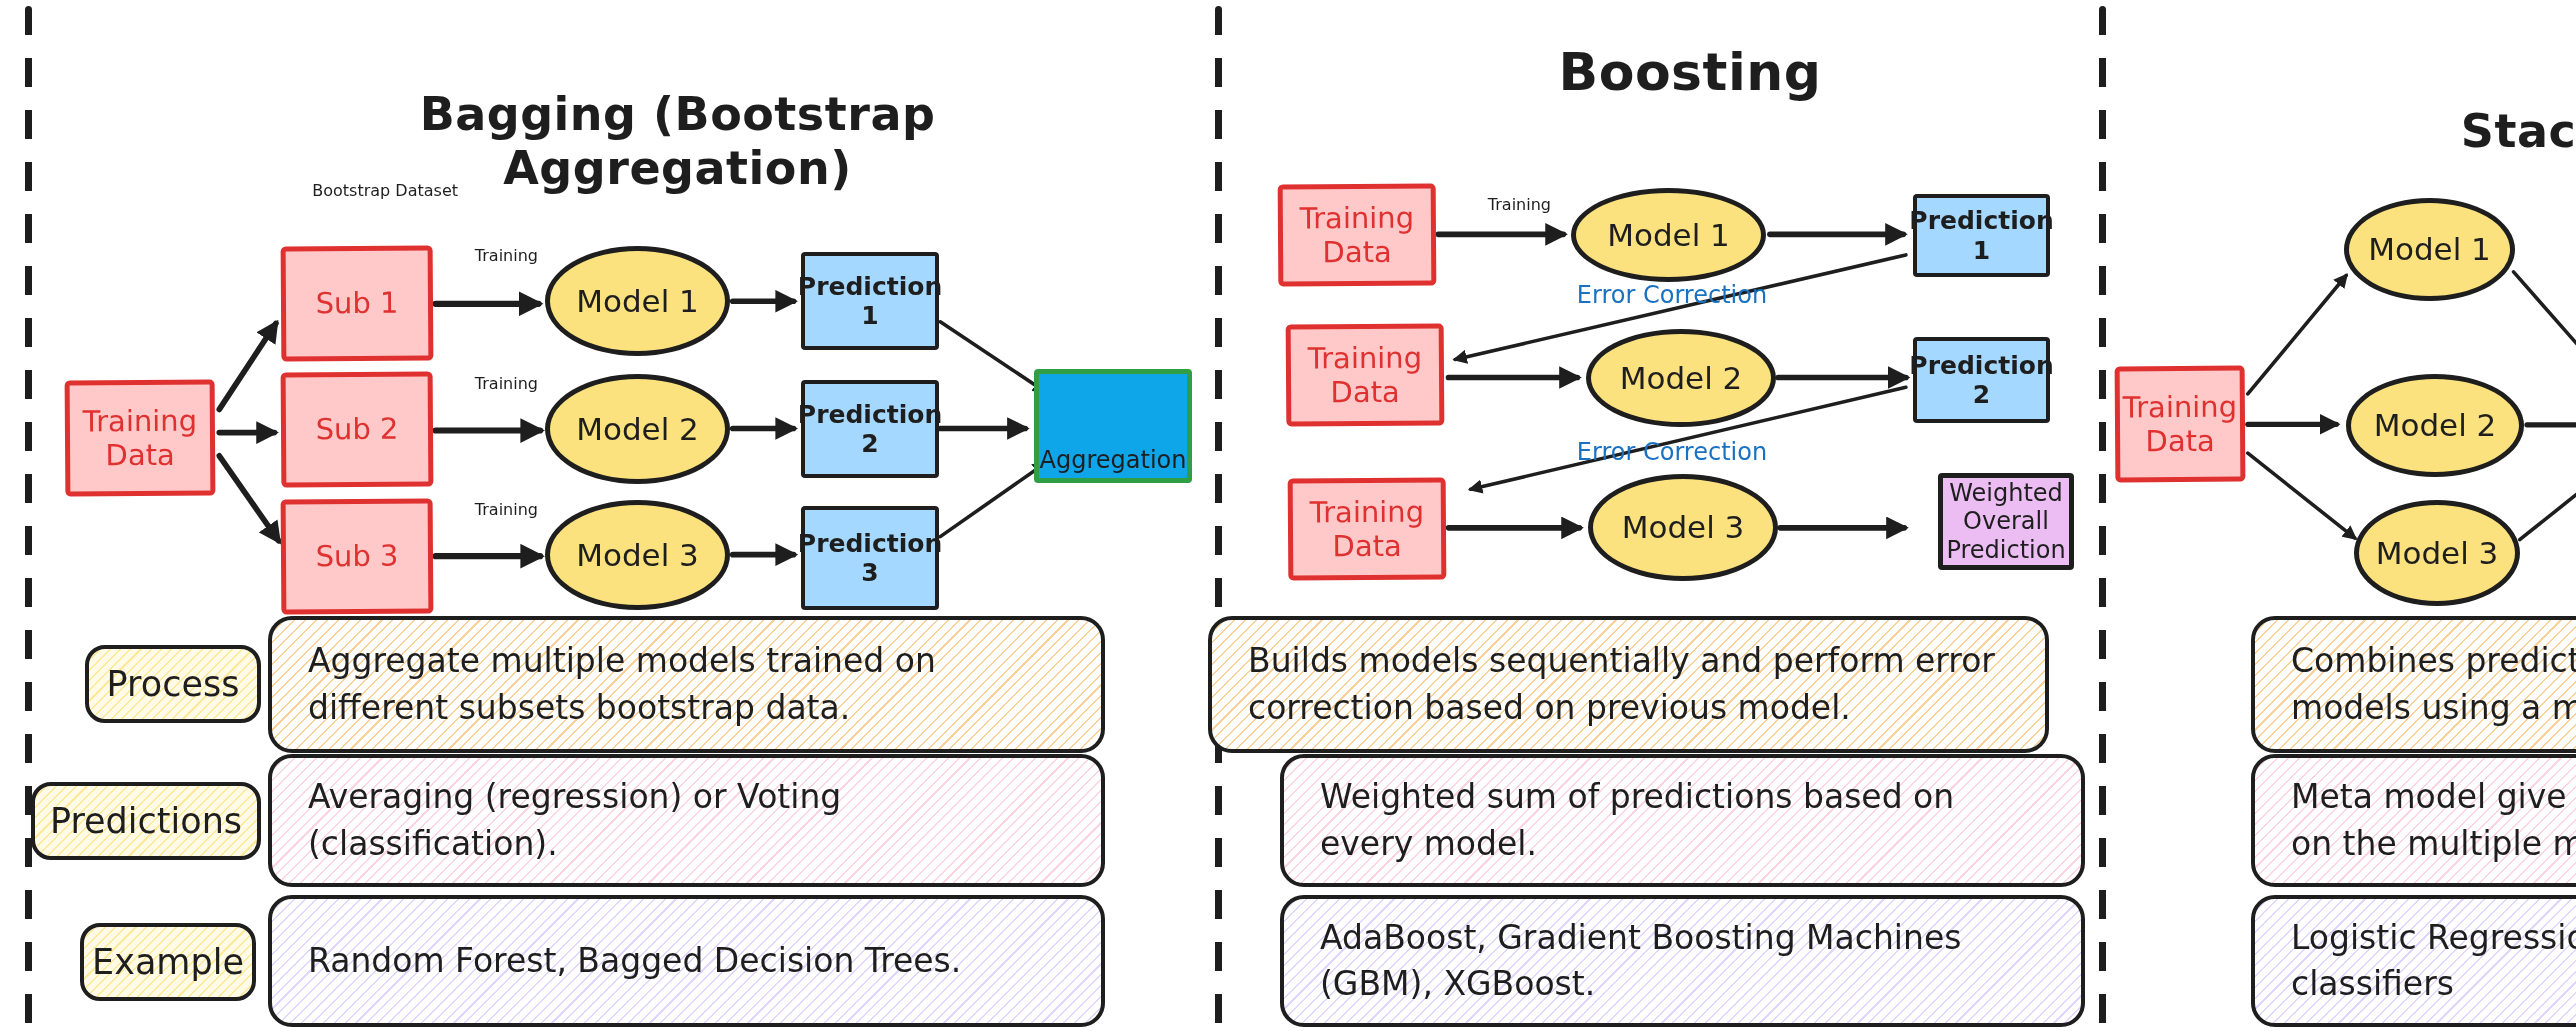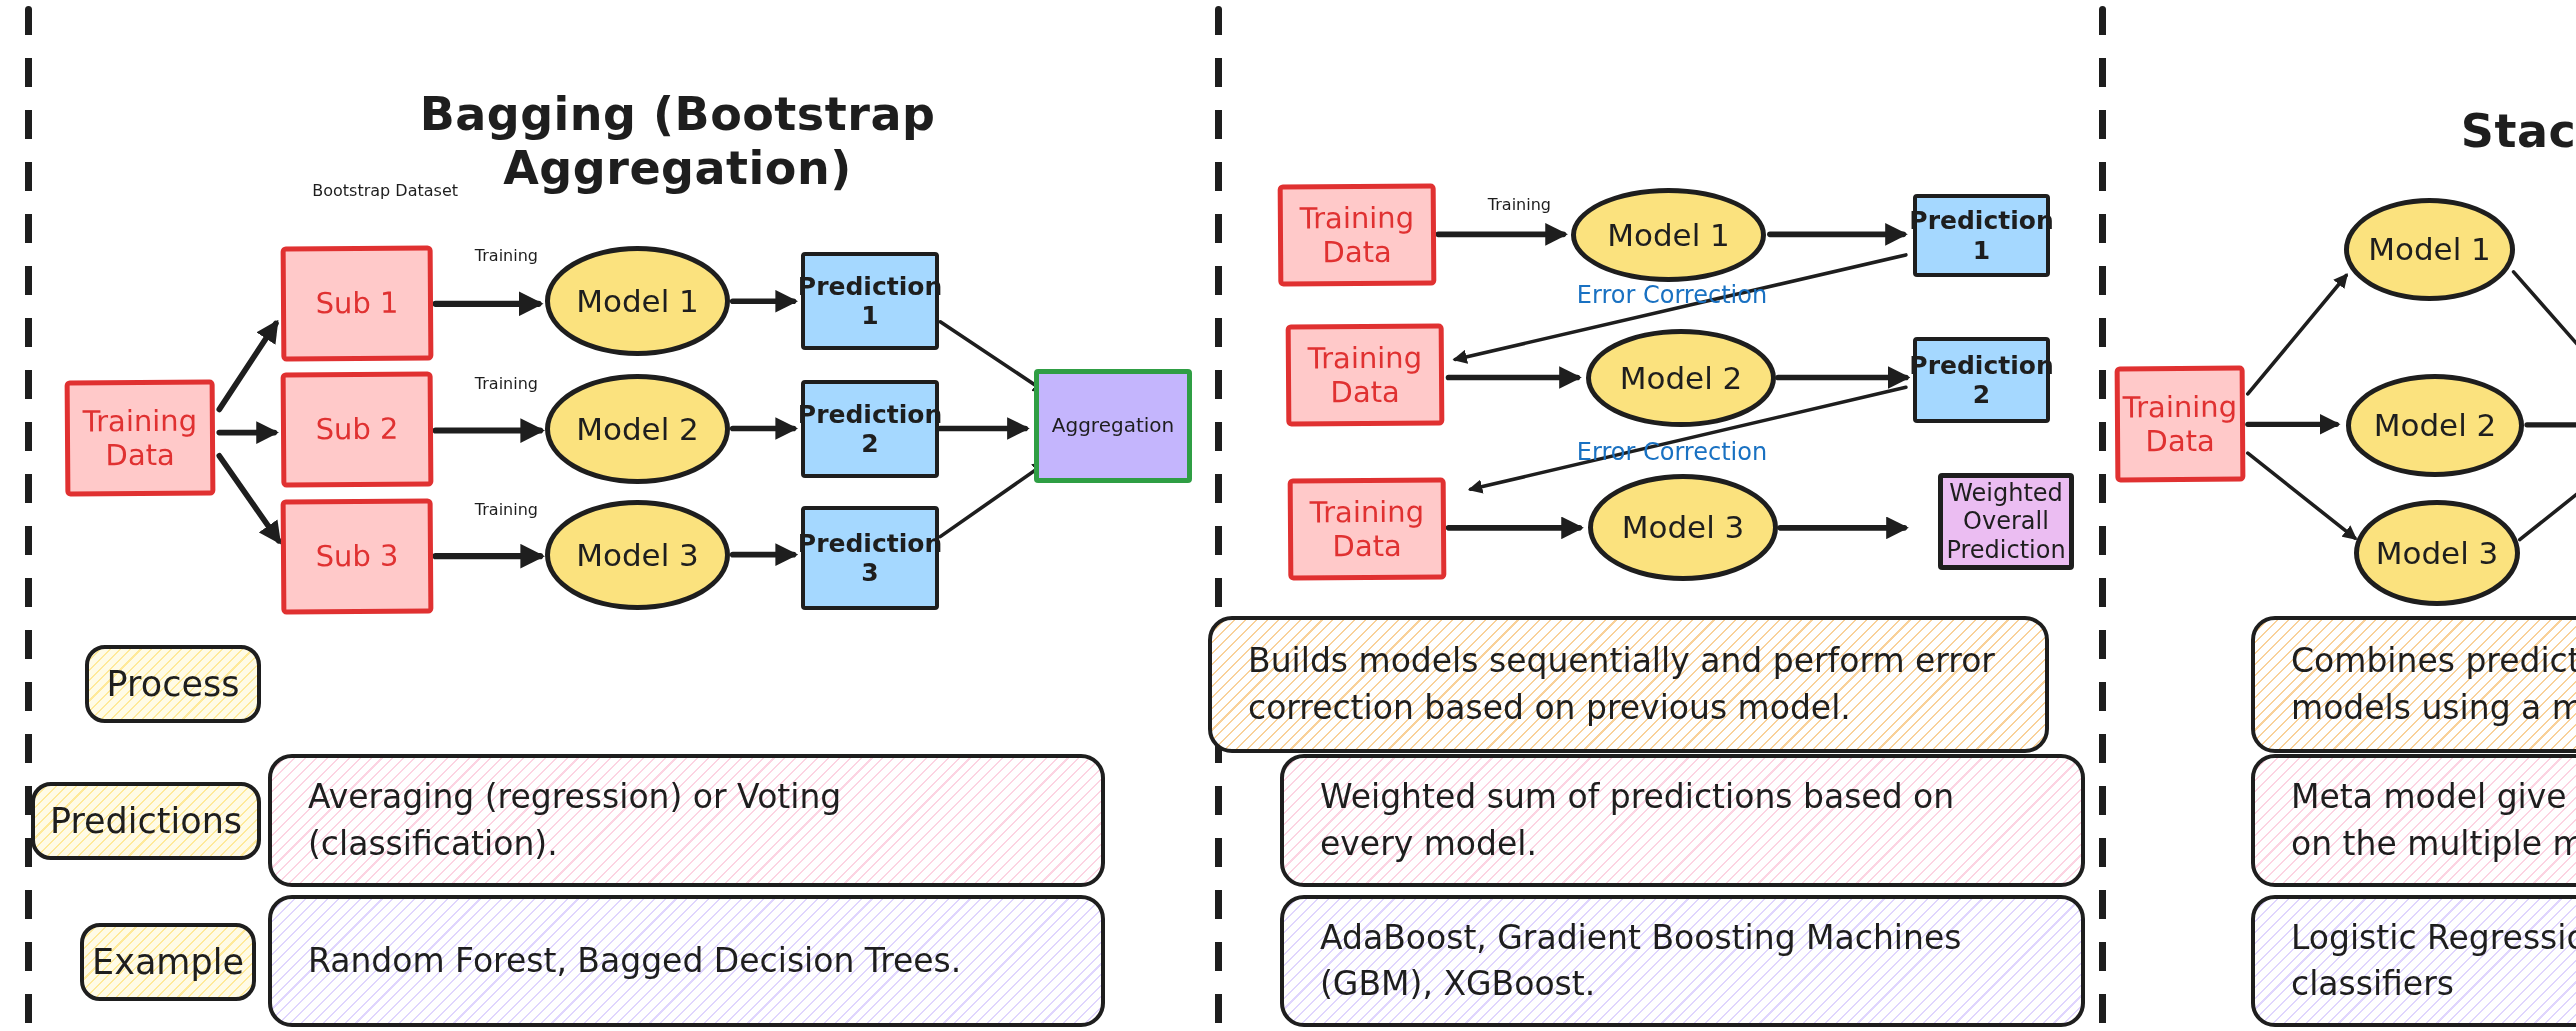--- a/index.html
+++ b/index.html
@@ -13,21 +13,21 @@
     background:repeating-linear-gradient(180deg,#1e1e1e 0 29px,transparent 29px 52px);
     border-radius:3.6px;
   }
   .node{
     position:absolute;z-index:2;display:flex;align-items:center;justify-content:center;
     text-align:center;line-height:1.18;box-sizing:border-box;padding:4.1px;
   }
   .red{background:#ffc9c9;border:5.2px solid #e03131;border-radius:5.2px;color:#e03131;font-size:29px;transform:rotate(-0.4deg);}
   .yellow{background:#fbe27e;border:5.2px solid #1e1e1e;border-radius:50%;font-size:31px;}
   .blue{background:#a5d8ff;border:4.6px solid #1e1e1e;border-radius:4.1px;font-size:25px;font-weight:bold;}
-  .green{background:#c4b5fd;border:5.2px solid #2f9e44;border-radius:4.1px;font-size:20px;}
+  .green{background:#0ea5e9;border:5.2px solid #2f9e44;border-radius:4.1px;font-size:24px;align-items:flex-end;}
   .purple{background:#ebbdf2;border:5.2px solid #1e1e1e;border-radius:4.1px;font-size:24px;margin-left:24px;}
   .title{position:absolute;z-index:2;text-align:center;font-weight:bold;letter-spacing:0.5px;}
   .small-label{position:absolute;z-index:2;font-size:16px;text-align:right;}
   .ec-label{position:absolute;z-index:2;font-size:24px;color:#1971c2;text-align:center;width:216px;}
   .rowlabel{
     position:absolute;z-index:3;display:flex;align-items:center;justify-content:center;
     font-size:35px;border:4.1px solid #1e1e1e;border-radius:20px;box-sizing:border-box;
     background-color:#fffbe6;
     background-image:repeating-linear-gradient(135deg,rgba(255,212,59,0.45) 0 1.5px,transparent 1.5px 7.2px);
   }
@@ -82,20 +82,21 @@
     <line x1="4892" y1="1048" x2="5100" y2="882" stroke="#1e1e1e" stroke-width="7" stroke-linecap="round" marker-end="url(#ah)"></line>
     <line x1="5402" y1="808" x2="5528" y2="808" stroke="#1e1e1e" stroke-width="11" stroke-linecap="round" marker-end="url(#ah)"></line>
     <line x1="5683" y1="915" x2="5683" y2="944" stroke="#1e1e1e" stroke-width="7" stroke-linecap="round" marker-end="url(#ah)"></line>
   </svg>
 
   <div class="vsep" style="left:25px"></div>
   <div class="vsep" style="left:1215px"></div>
   <div class="vsep" style="left:2099px"></div>
 
   <div class="title" style="left:340px;top:87px;width:675px;font-size:46px"><span>Bagging (Bootstrap Aggregation)</span></div>
+  <div class="title" style="left:1489px;top:42px;width:402px;font-size:52px"><span>Boosting</span></div>
   <div class="title" style="left:2421px;top:104px;width:309px;font-size:46px"><span>Stacking</span></div>
 
   <div class="small-label" style="left:242px;top:181px;width:216px"><span>Bootstrap Dataset</span></div>
 
   <div class="node red" style="left:65px;top:380px;width:150px;height:116px">
       <span>Training Data</span>
     </div>
 
   <div class="node red" style="left:281px;top:246px;width:152px;height:115px">
       <span>Sub 1</span>
@@ -186,20 +187,23 @@
   <div class="rowlabel" style="left:85px;top:645px;width:176px;height:78px">
       <span>Process</span>
     </div>
   <div class="rowlabel" style="left:31px;top:782px;width:230px;height:78px">
       <span>Predictions</span>
     </div>
   <div class="rowlabel" style="left:80px;top:923px;width:176px;height:78px">
       <span>Example</span>
     </div>
 
+  <div class="content hatch-o" style="left:268px;top:616px;width:837px;height:137px">
+      <span>Aggregate multiple models trained on different subsets bootstrap data.</span>
+    </div>
   <div class="content hatch-p" style="left:268px;top:754px;width:837px;height:133px">
       <span>Averaging (regression) or Voting (classification).</span>
     </div>
   <div class="content hatch-v" style="left:268px;top:895px;width:837px;height:132px">
       <span>Random Forest, Bagged Decision Trees.</span>
     </div>
 
   <div class="content hatch-o" style="left:1208px;top:616px;width:841px;height:137px">
       <span>Builds models sequentially and perform error correction based on previous model.</span>
     </div>

